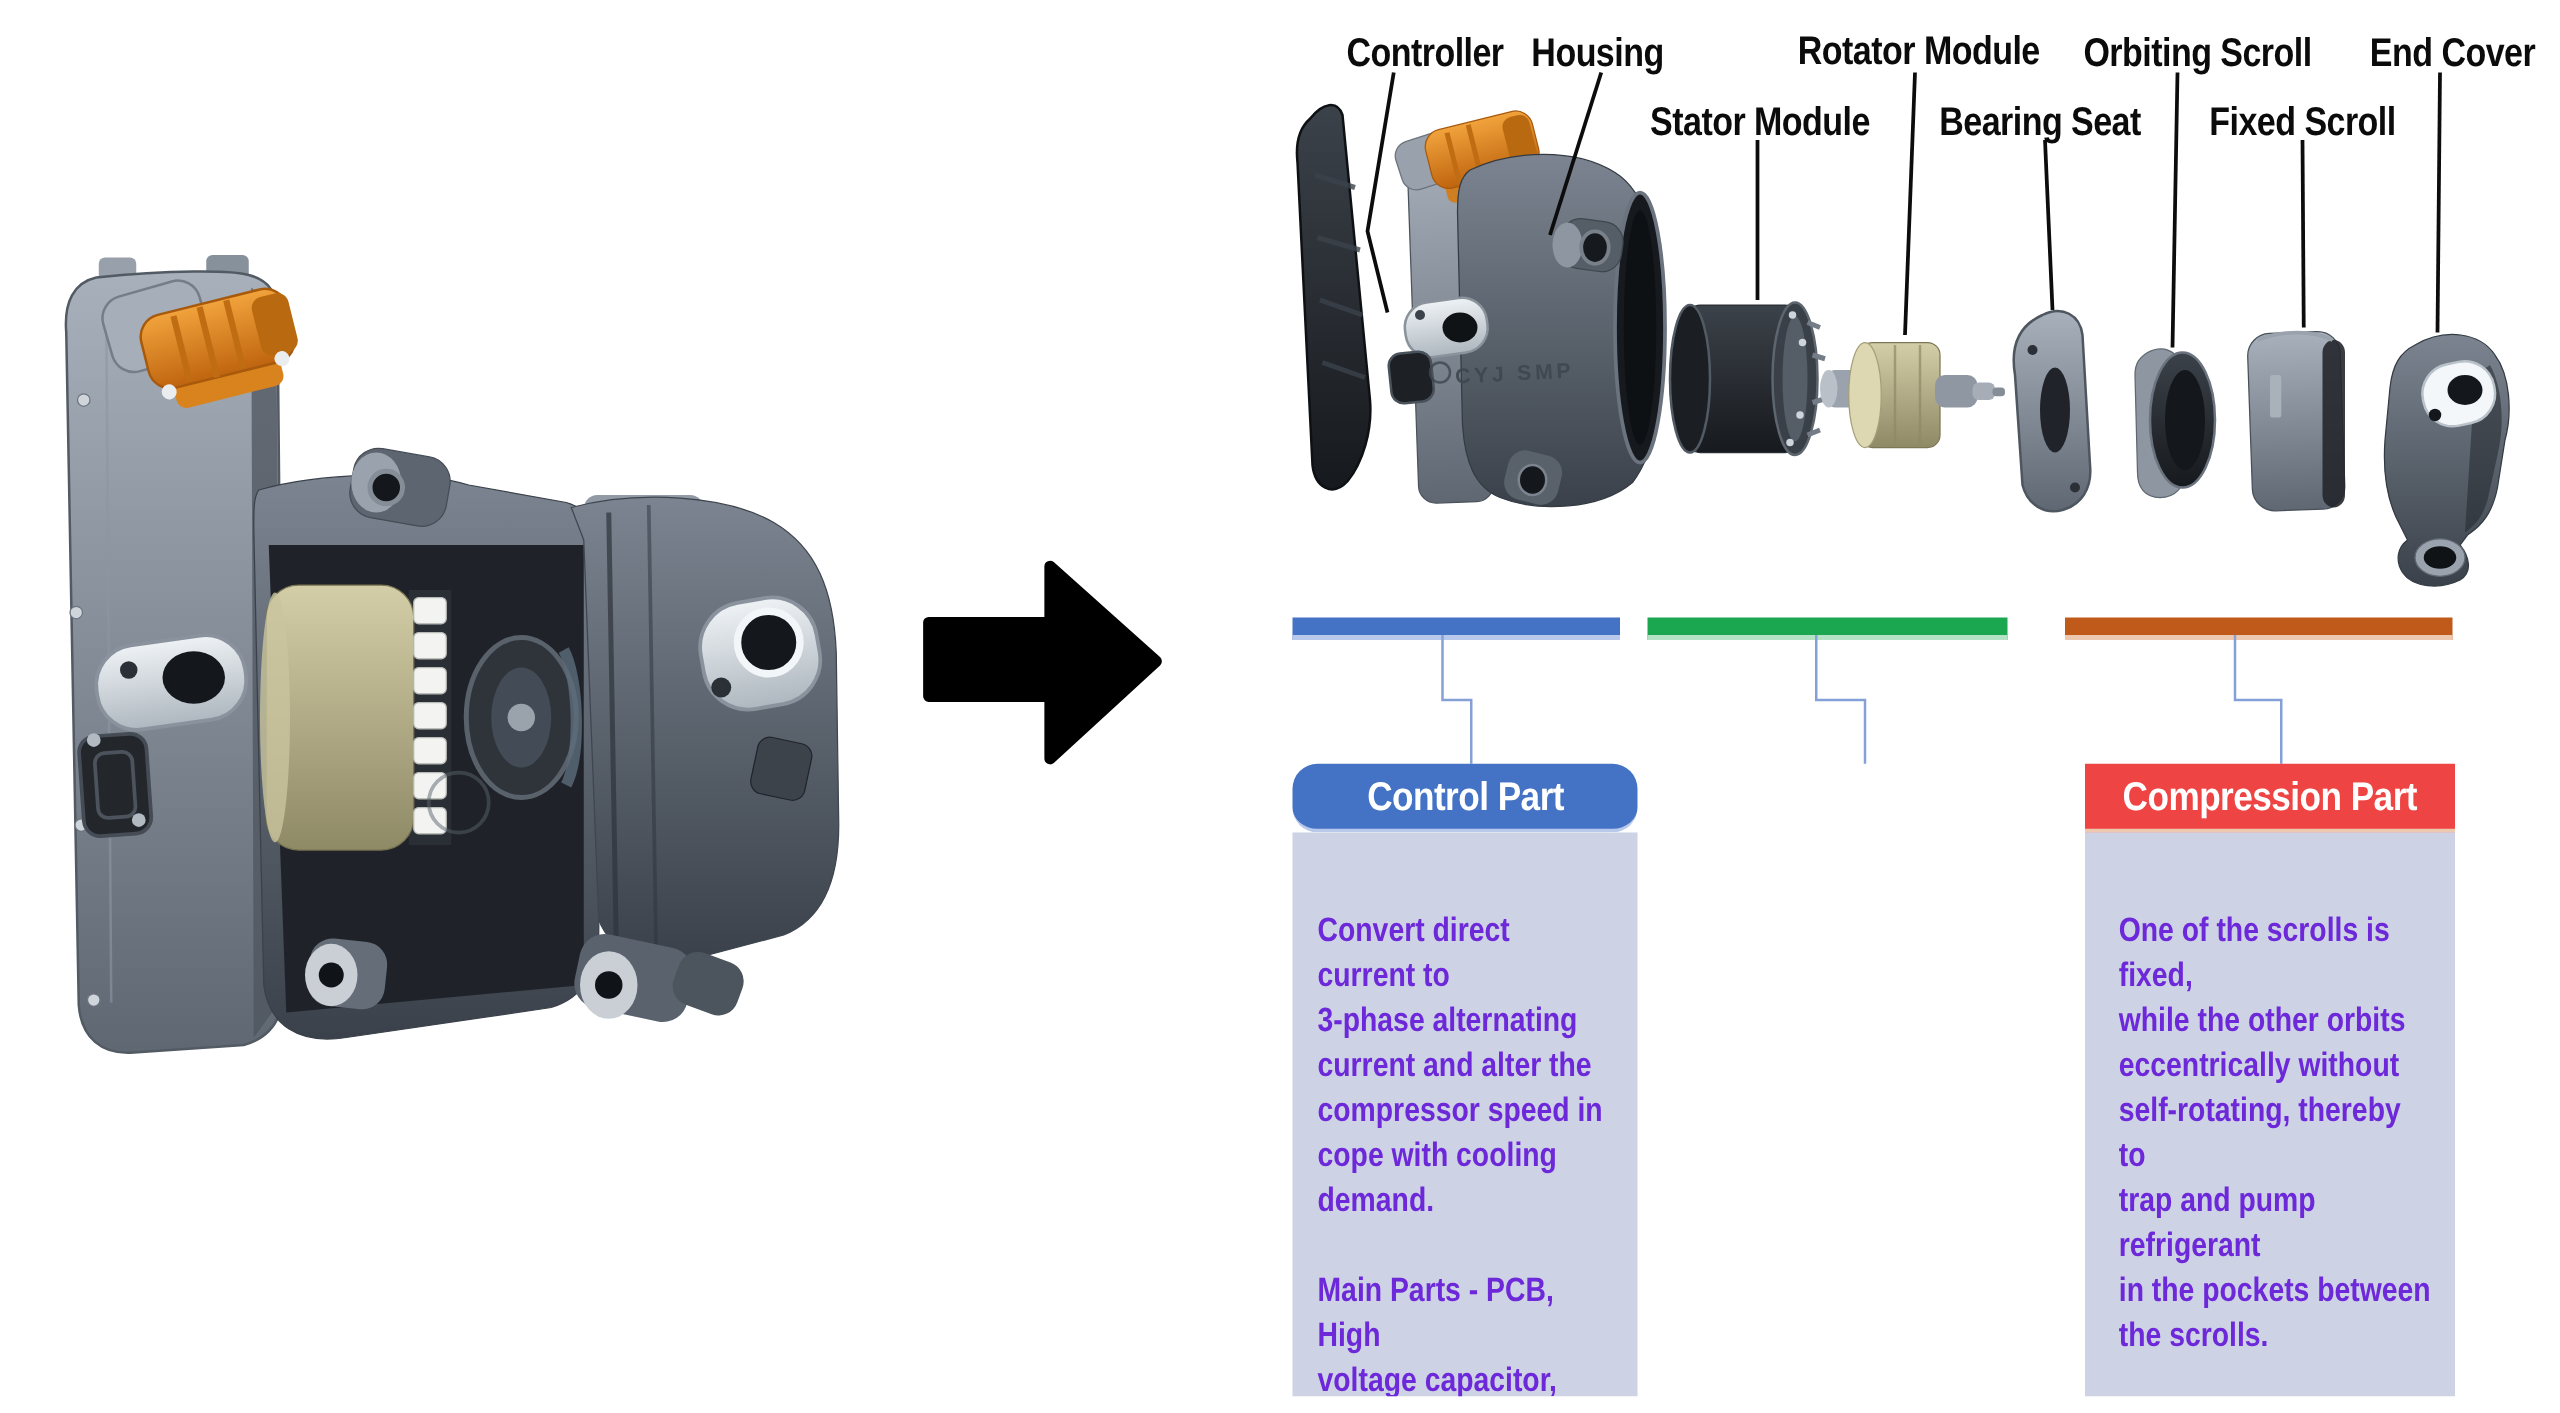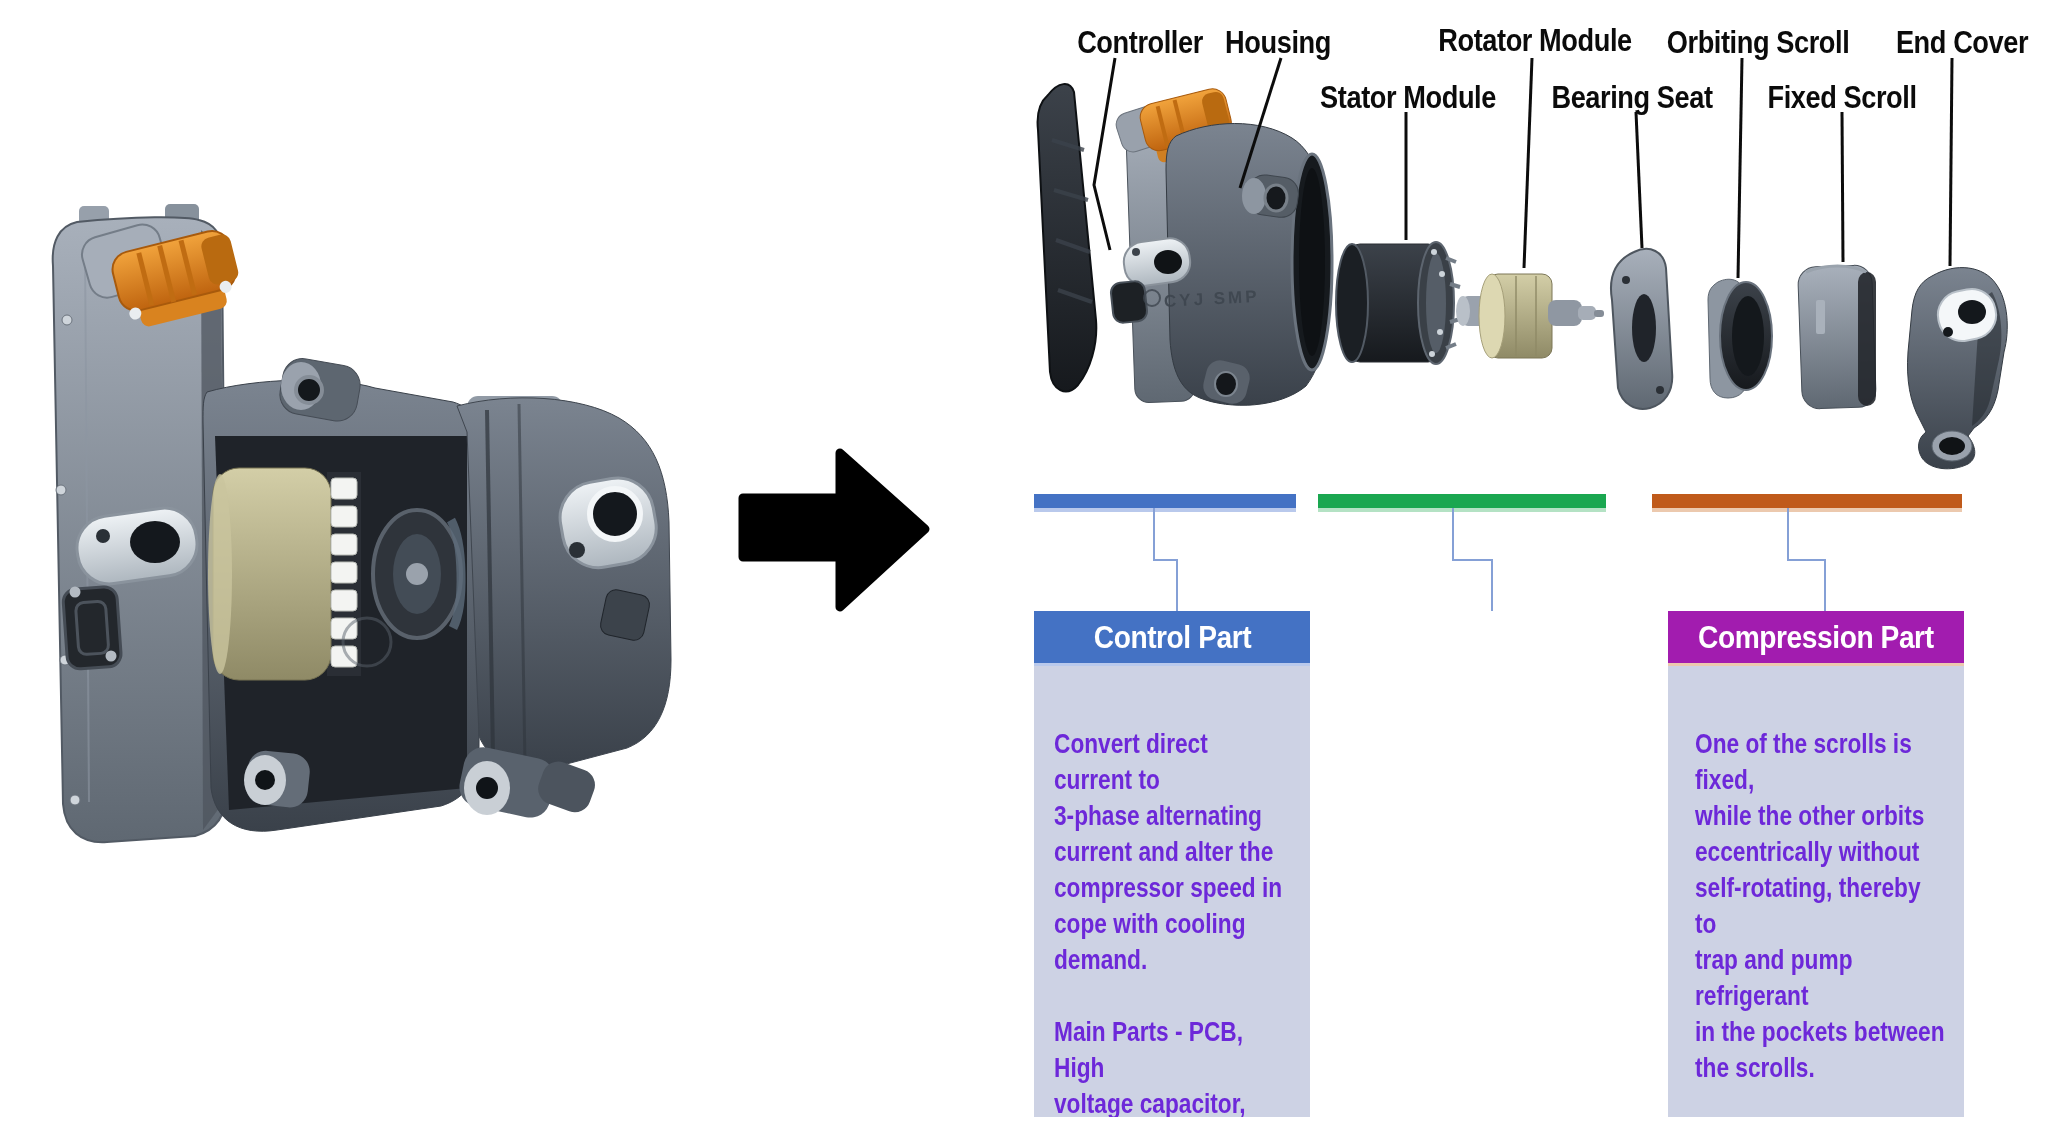--- a/index.html
+++ b/index.html
@@ -313,42 +313,42 @@
     <polyline points="4,0 4,52 27,52 27,103" fill="none" stroke-width="2" style="stroke: rgb(133, 160, 214);"></polyline>
   </svg>
   <svg class="connector" style="left:1449px;" width="56" height="104">
     <polyline points="4,0 4,52 43,52 43,103" fill="none" stroke-width="2" style="stroke: rgb(133, 160, 214);"></polyline>
   </svg>
   <svg class="connector" style="left:1784px;" width="54" height="104">
     <polyline points="4,0 4,52 41,52 41,103" fill="none" stroke-width="2" style="stroke: rgb(133, 160, 214);"></polyline>
   </svg>
 
   <div class="card c1" style="left:1034px;width:276px;">
-    <div class="card-header" style="background: rgb(68, 114, 196);">
+    <div class="card-header" style="background: rgb(68, 114, 196); border-radius: 20px;">
       <span class="card-header-inner">Control Part</span>
     </div>
     <div class="card-body" style="background: rgb(205, 210, 228);">
       <div class="card-body-inner">Convert direct current to
 3-phase alternating
 current and alter the
 compressor speed in
 cope with cooling
 demand.
 
 Main Parts - PCB, High
 voltage capacitor,
 Switching power.</div>
     </div>
   </div>
 
   <div class="card c2" style="left:1352px;width:282px;">
   </div>
 
   <div class="card c3" style="left:1668px;width:296px;">
-    <div class="card-header" style="background: #a21caf;">
+    <div class="card-header" style="background: #ef4444;">
       <span class="card-header-inner">Compression Part</span>
     </div>
     <div class="card-body" style="background: rgb(205, 210, 228); padding-left: 27px;">
       <div class="card-body-inner">One of the scrolls is fixed,
 while the other orbits
 eccentrically without
 self-rotating, thereby to
 trap and pump refrigerant
 in the pockets between
 the scrolls.

